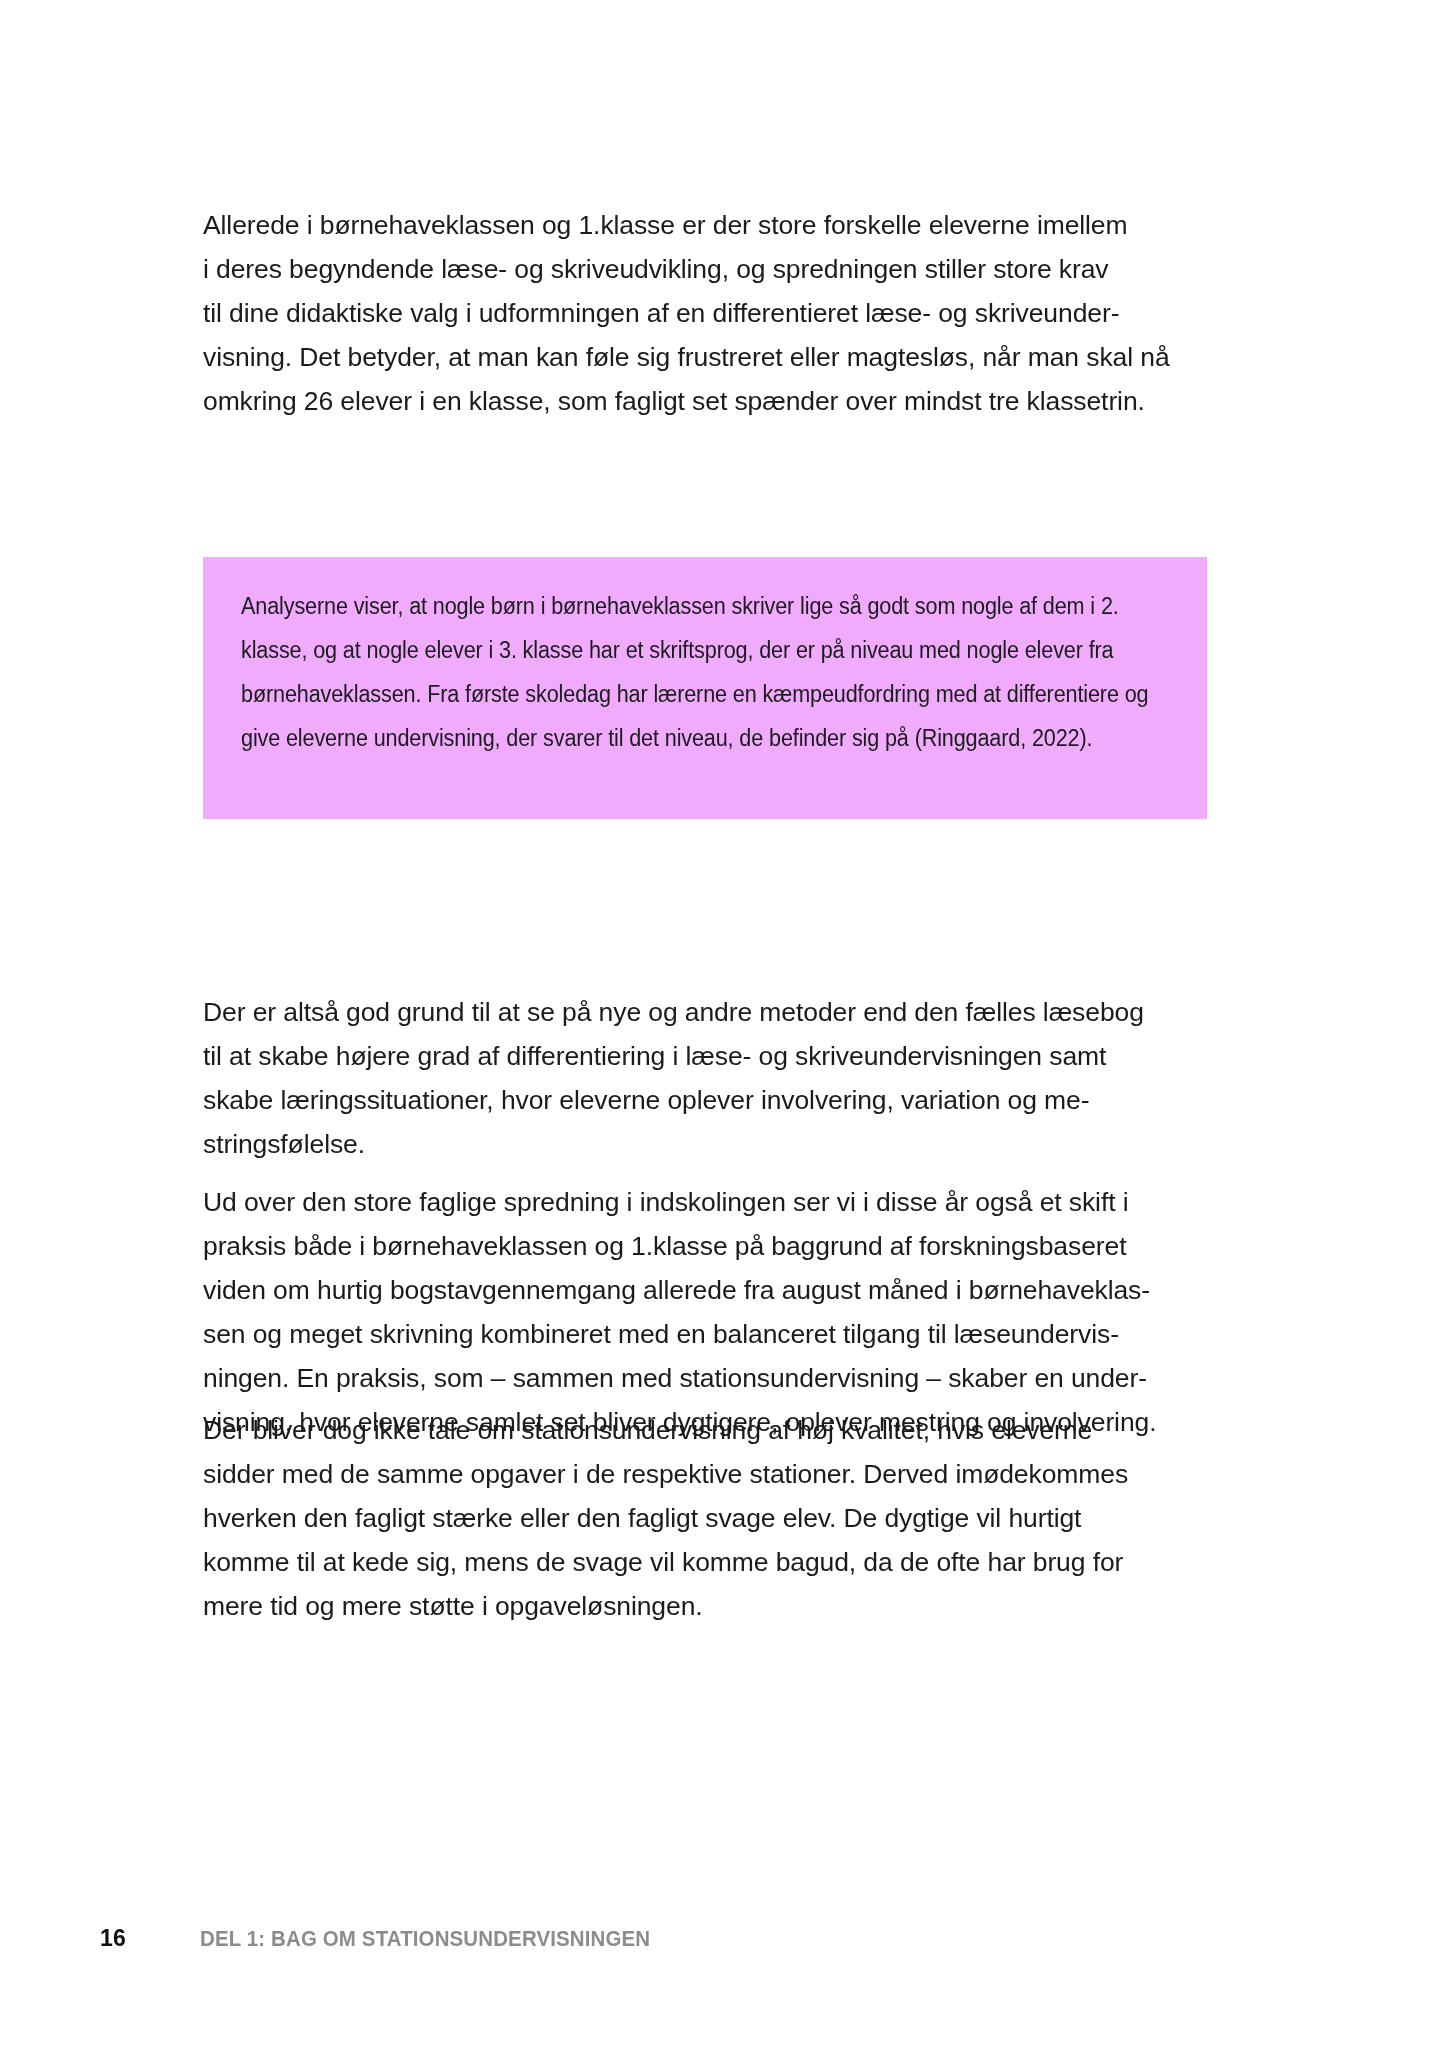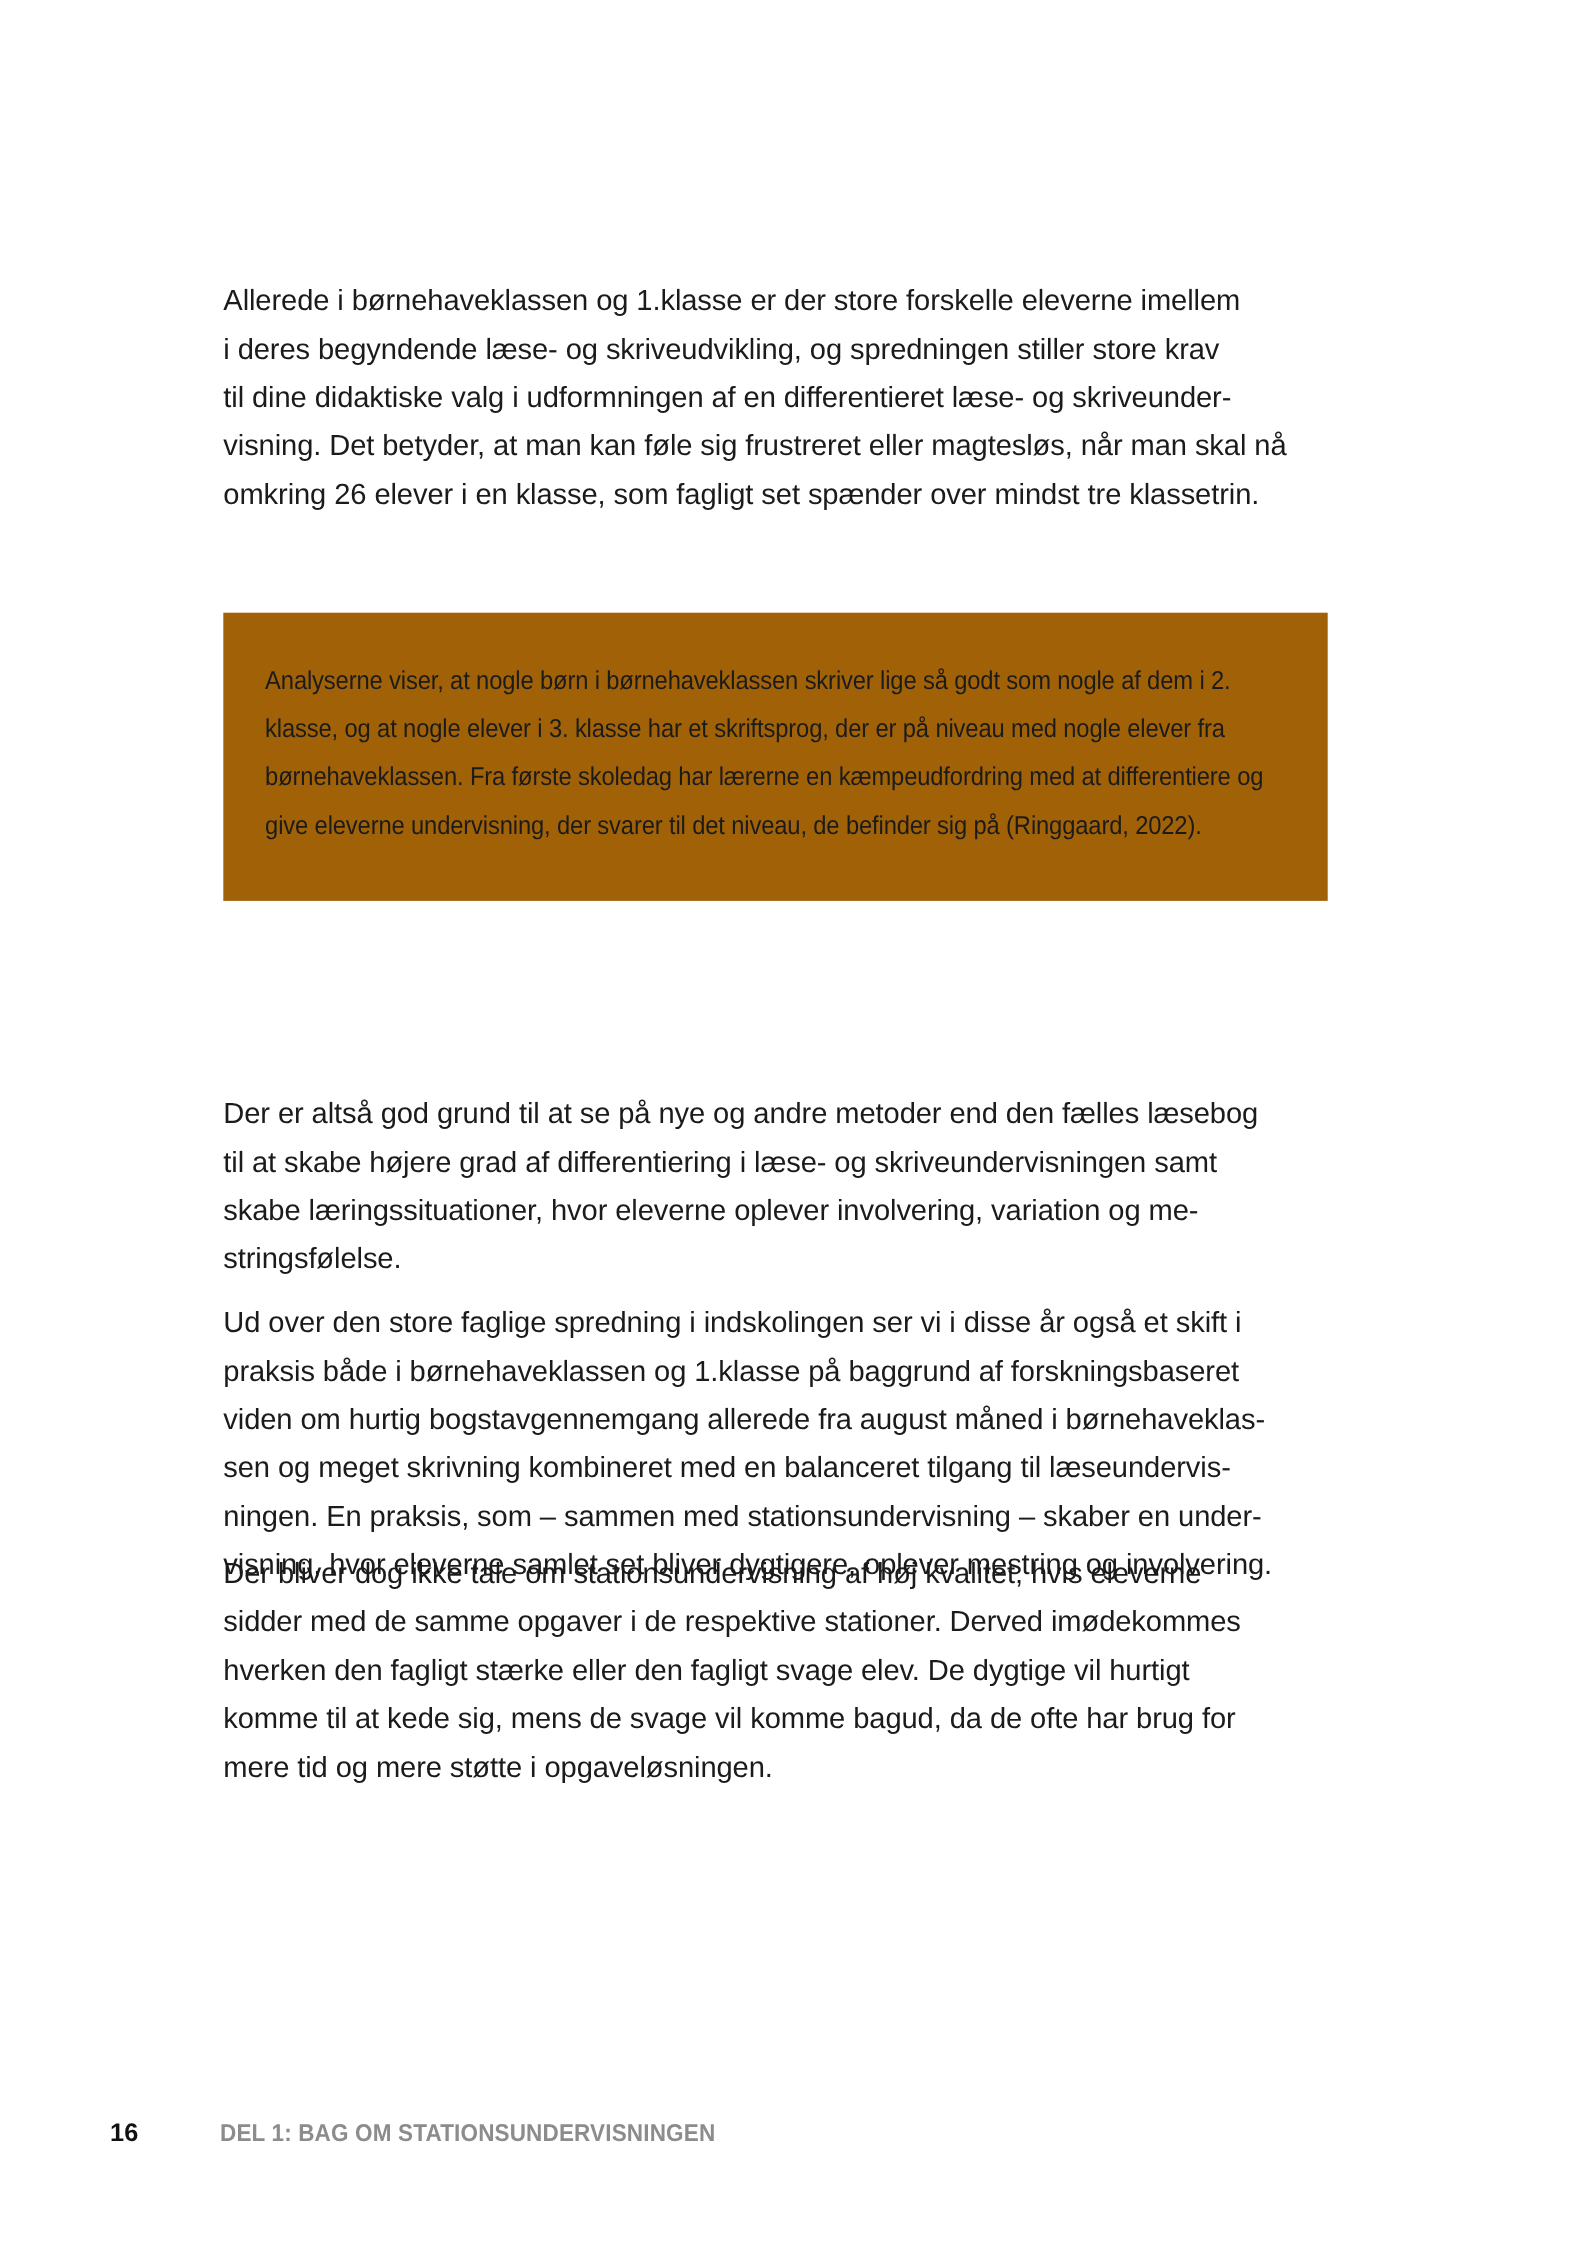--- a/index.html
+++ b/index.html
@@ -33,44 +33,44 @@
     white-space: pre-line;
   }
 
   
   .callout {
     position: absolute;
     left: 203px;
     top: 557px;
     width: 1004px;
     height: 262px;
-    background: #a16207;
+    background: #f0abfc;
     box-sizing: border-box;
-    padding: 39px 38px 40px 38px;
+    padding: 27px 38px 40px 38px;
   }
   .callout-text {
     margin: 0;
     font-family: "Liberation Sans Narrow", "Liberation Sans", sans-serif;
     font-stretch: condensed;
     font-size: 23.5px;
     line-height: 44px;
     color: #1b1b1b;
     transform: scaleX(0.92);
     transform-origin: left top;
     width: 108.5%;
     letter-spacing: -0.15px;
   }
 
   
   .block {
     position: absolute;
     left: 203px;
     width: 1010px;
   }
-  .b1 { top: 203px; margin-top: 48px; }
+  .b1 { top: 203px; }
   .b2 { top: 990px; }
   .b3 { top: 1180px; }
   .b4 { top: 1408px; }
 
   
   .footer {
     position: absolute;
     left: 0;
     top: 1925px;
     width: 100%;

